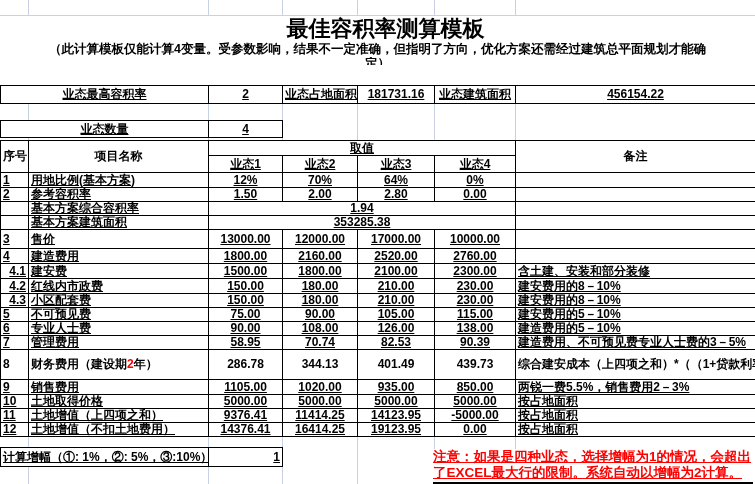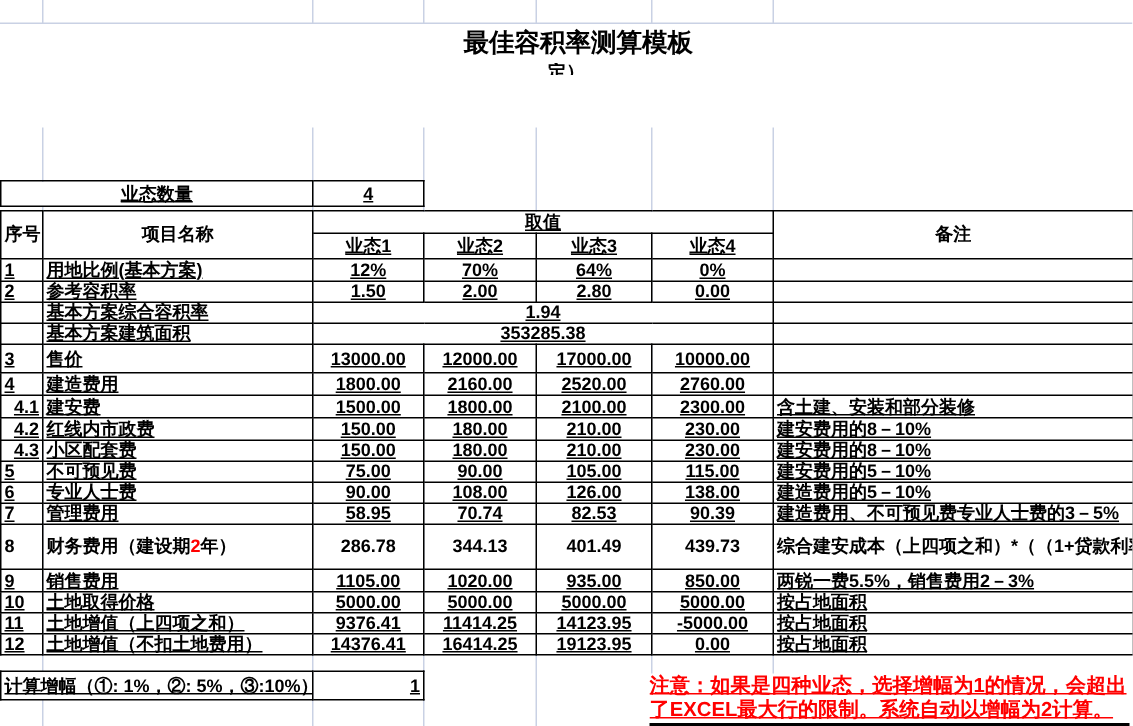--- a/index.html
+++ b/index.html
@@ -4,21 +4,21 @@
 <style>
   html,body{margin:0;padding:0;}
   #app{position:relative;width:755px;height:484px;background:#ffffff;overflow:hidden;
        font-family:"Liberation Sans",sans-serif;color:#000;}
   
   .vline{position:absolute;top:0;bottom:0;width:1px;background:#c9d1e4;}
   .hline{position:absolute;left:0;right:0;height:1px;background:#c9d1e4;}
   .abs{position:absolute;}
   
   .title-block{left:0;top:16px;width:755px;height:69px;background:#fff;}
-  .main-title{text-align:center;font-size:17px;font-weight:bold;line-height:26px;padding-left:16px;}
+  .main-title{text-align:center;font-size:22px;font-weight:bold;line-height:26px;padding-left:16px;}
   .subtitle{text-align:center;font-size:12.5px;font-weight:bold;white-space:nowrap;line-height:15px;}
   .subtitle-clip{height:8px;overflow:hidden;text-align:center;font-size:12.5px;font-weight:bold;line-height:13px;}
   .note-line{font-size:13px;font-weight:bold;text-decoration:underline;padding-left:2px;line-height:16px;margin-top:3px;white-space:nowrap;}
   
   table.sheet{border-collapse:collapse;table-layout:fixed;font-family:"Liberation Sans",sans-serif;
               font-size:12px;font-weight:bold;}
   table.sheet td{border:1px solid #000;background:#fff;padding:0 2px;overflow:hidden;
                  white-space:nowrap;text-decoration:underline;vertical-align:middle;line-height:13px;}
   table.sheet td.plain{text-decoration:none;}
   tr.nou td{text-decoration:none;}
@@ -45,23 +45,44 @@
   <div class="vline" style="left:28px"></div>
   <div class="vline" style="left:208px"></div>
   <div class="vline" style="left:282px"></div>
   <div class="vline" style="left:357px"></div>
   <div class="vline" style="left:434px"></div>
   <div class="vline" style="left:515px"></div>
   <div class="hline" style="top:15px"></div>
 
   <div class="abs title-block">
     <div class="main-title">最佳容积率测算模板</div>
+    <div class="subtitle">（此计算模板仅能计算4变量。受参数影响，结果不一定准确，但指明了方向，优化方案还需经过建筑总平面规划才能确</div>
     <div class="subtitle-clip">定）</div>
   </div>
 
+  <table class="sheet abs" style="left:0;top:85px;width:755px">
+    <colgroup>
+        <col style="width:208px">
+        <col style="width:74px">
+        <col style="width:75px">
+        <col style="width:77px">
+        <col style="width:81px">
+        <col style="width:240px">
+      </colgroup>
+    <tbody>
+        <tr style="height:18px">
+      <td class="c">业态最高容积率</td>
+      <td class="c hl">2</td>
+      <td class="c">业态占地面积</td>
+      <td class="c hl">181731.16</td>
+      <td class="c">业态建筑面积</td>
+      <td class="c hl">456154.22</td>
+    </tr>
+  </tbody>
+    </table>
 
   <table class="sheet abs" style="left:0;top:120px;width:282px">
     <colgroup>
         <col style="width:208px">
         <col style="width:74px">
       </colgroup>
     <tbody>
         <tr style="height:17px">
       <td class="c">业态数量</td>
       <td class="c hl">4</td>

